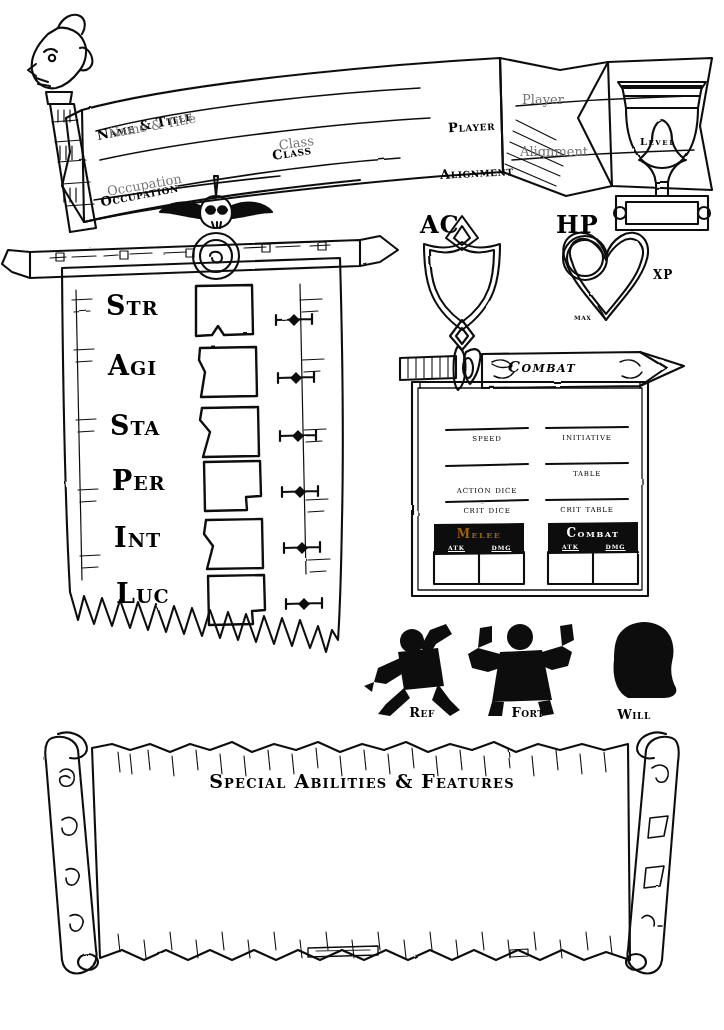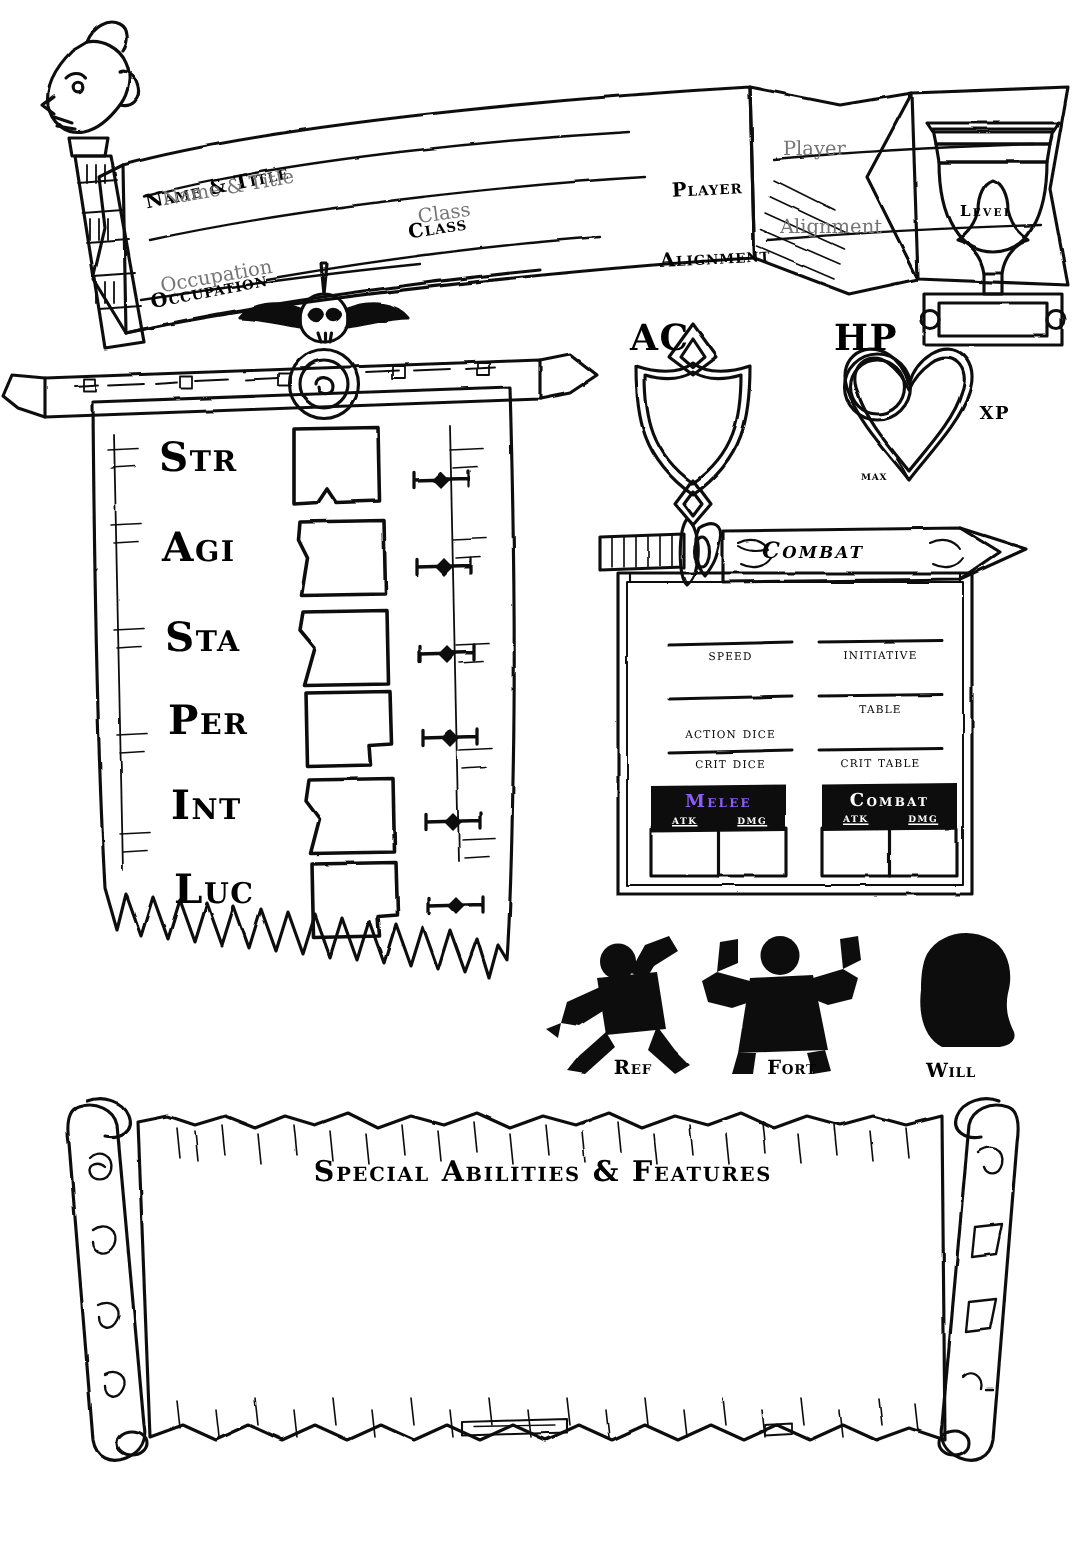--- a/index.html
+++ b/index.html
@@ -467,21 +467,21 @@
   <div class="txt combatlabel" style="left:446px;top:504px;width:82px;">crit dice</div>
   <div class="txt combatlabel" style="left:546px;top:503px;width:82px;">crit table</div>
 
   <input class="txt" style="left: 448px; top: 410px; width: 78px; height: 18px; border: none; background: transparent; outline: none; text-align: center; font-size: 12px; font-family: &quot;DejaVu Serif&quot;, serif;">
   <input class="txt" style="left: 548px; top: 409px; width: 78px; height: 18px; border: none; background: transparent; outline: none; text-align: center; font-size: 12px; font-family: &quot;DejaVu Serif&quot;, serif;">
   <input class="txt" style="left: 448px; top: 446px; width: 78px; height: 18px; border: none; background: transparent; outline: none; text-align: center; font-size: 12px; font-family: &quot;DejaVu Serif&quot;, serif;">
   <input class="txt" style="left: 548px; top: 445px; width: 78px; height: 18px; border: none; background: transparent; outline: none; text-align: center; font-size: 12px; font-family: &quot;DejaVu Serif&quot;, serif;">
   <input class="txt" style="left: 448px; top: 482px; width: 78px; height: 18px; border: none; background: transparent; outline: none; text-align: center; font-size: 12px; font-family: &quot;DejaVu Serif&quot;, serif;">
   <input class="txt" style="left: 548px; top: 481px; width: 78px; height: 18px; border: none; background: transparent; outline: none; text-align: center; font-size: 12px; font-family: &quot;DejaVu Serif&quot;, serif;">
 
-  <div class="txt bandtitle" style="left:434px;top:527px;width:90px;color:#8b5cf6;text-align:center;">Melee</div>
+  <div class="txt bandtitle" style="left:434px;top:527px;width:90px;color:#a16207;text-align:center;">Melee</div>
   <div class="txt bandsub" style="left:434px;top:542px;width:45px;color:#fff;text-align:center;">atk</div>
   <div class="txt bandsub" style="left:479px;top:542px;width:45px;color:#fff;text-align:center;">dmg</div>
   <input class="txt" style="left: 436px; top: 558px; width: 41px; height: 22px; border: none; background: transparent; outline: none; text-align: center; font-size: 13px; font-family: &quot;DejaVu Serif&quot;, serif;">
   <input class="txt" style="left: 481px; top: 558px; width: 41px; height: 22px; border: none; background: transparent; outline: none; text-align: center; font-size: 13px; font-family: &quot;DejaVu Serif&quot;, serif;">
 
   <div class="txt bandtitle" style="left:548px;top:526px;width:90px;color:#fff;text-align:center;">Combat</div>
   <div class="txt bandsub" style="left:548px;top:541px;width:45px;color:#fff;text-align:center;">atk</div>
   <div class="txt bandsub" style="left:593px;top:541px;width:45px;color:#fff;text-align:center;">dmg</div>
   <input class="txt" style="left: 550px; top: 558px; width: 41px; height: 22px; border: none; background: transparent; outline: none; text-align: center; font-size: 13px; font-family: &quot;DejaVu Serif&quot;, serif;">
   <input class="txt" style="left: 595px; top: 558px; width: 41px; height: 22px; border: none; background: transparent; outline: none; text-align: center; font-size: 13px; font-family: &quot;DejaVu Serif&quot;, serif;">

